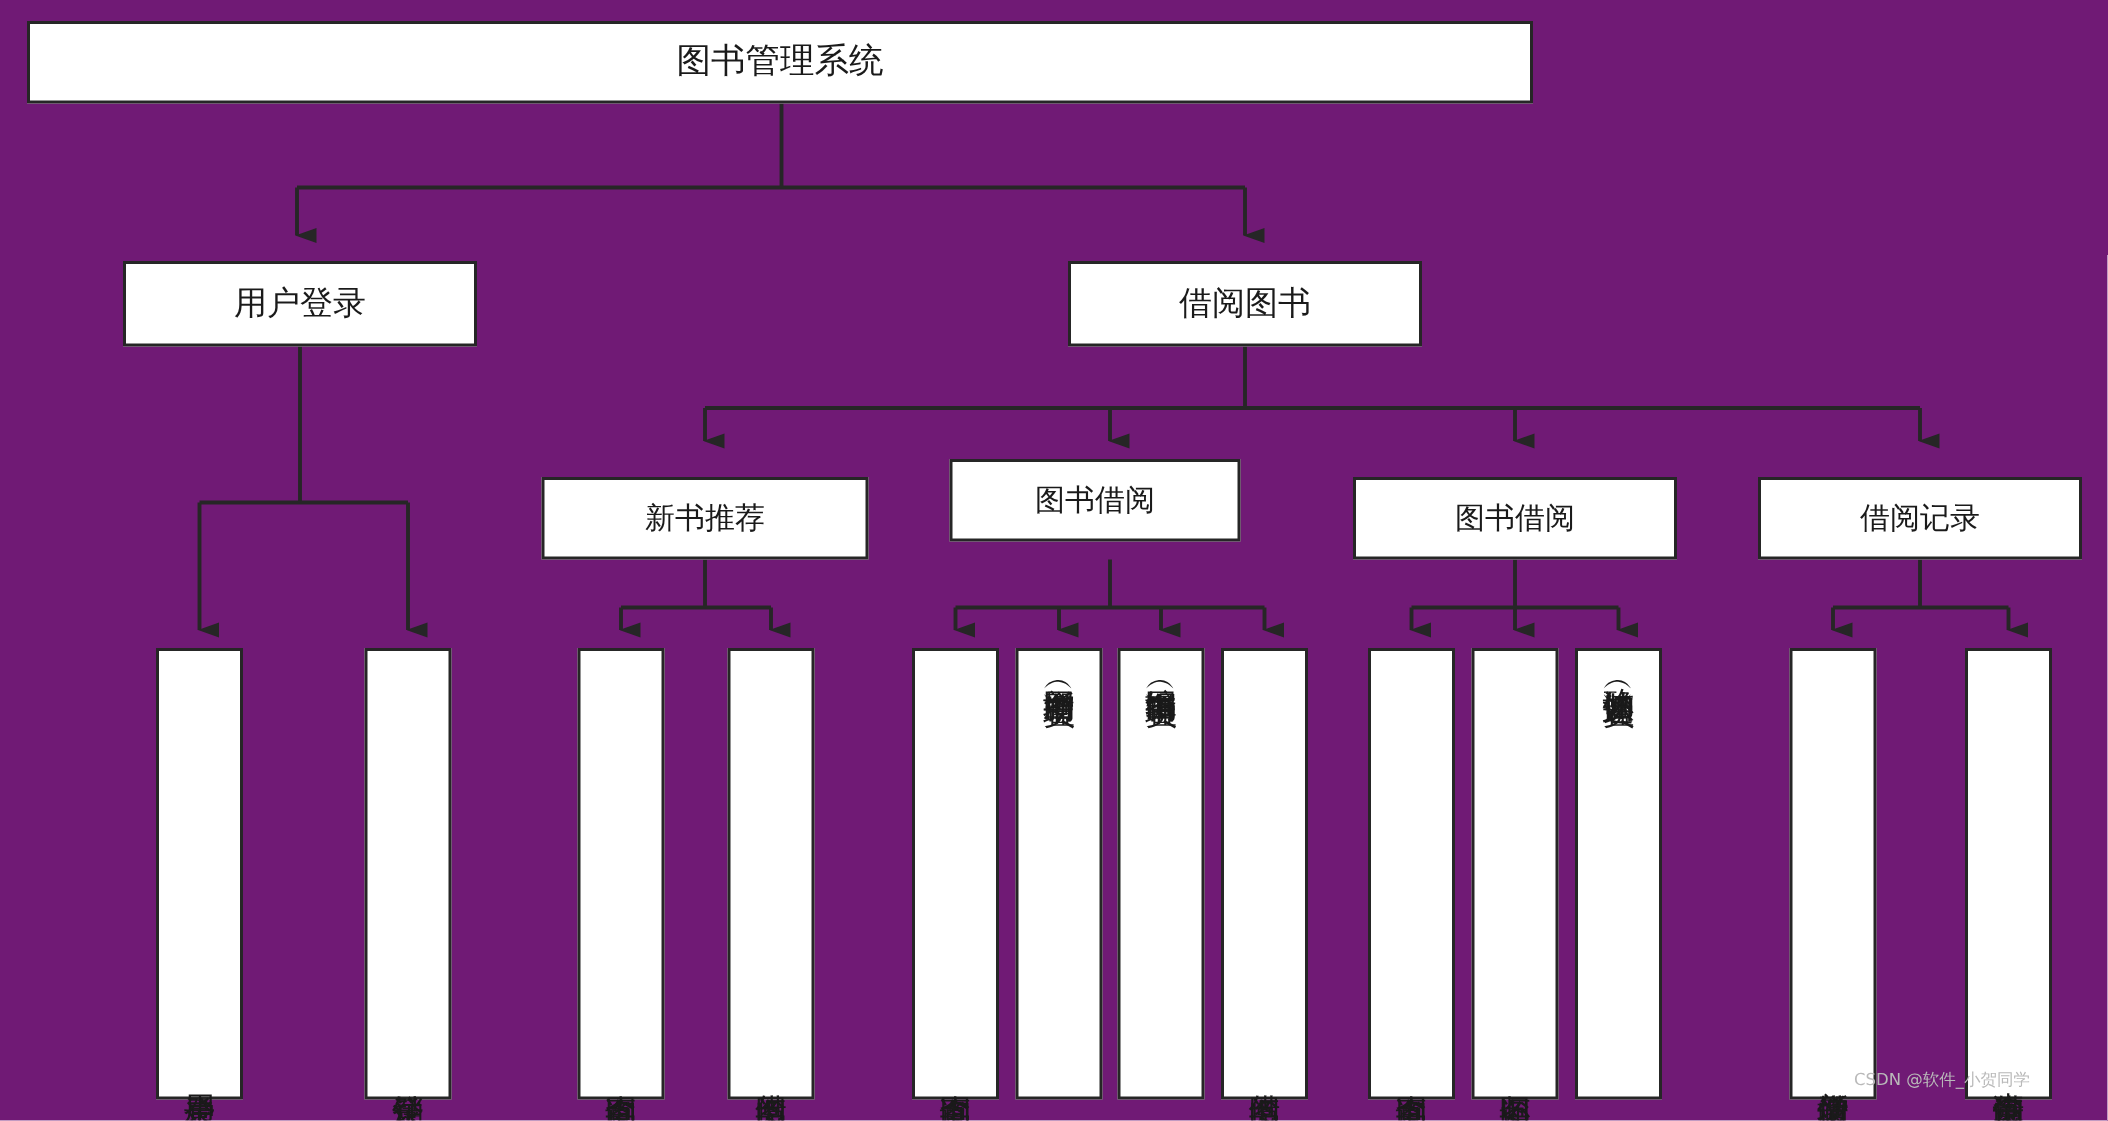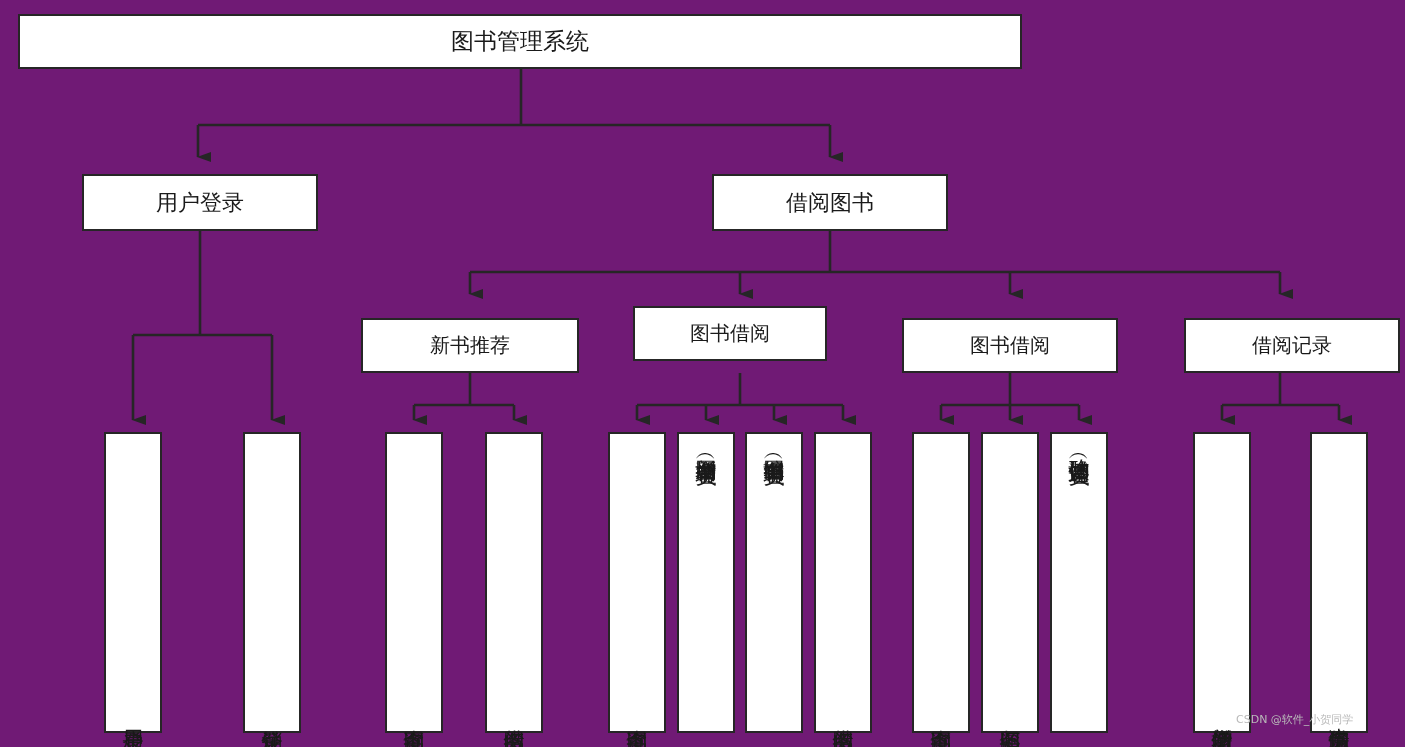--- a/index.html
+++ b/index.html
@@ -126,21 +126,21 @@
   </svg>
 
   <div class="node root" style="left:18px; top:14px; width:1004px; height:55px;">图书管理系统</div>
 
   <div class="node l1" style="left:82px; top:174px; width:236px; height:57px;">用户登录</div>
   <div class="node l1" style="left:712px; top:174px; width:236px; height:57px;">借阅图书</div>
 
   <div class="node l2" style="left:361px; top:318px; width:218px; height:55px;">新书推荐</div>
   <div class="node l2" style="left:633px; top:306px; width:194px; height:55px;">图书借阅</div>
   <div class="node l2" style="left:902px; top:318px; width:216px; height:55px;">图书借阅</div>
-  <div class="node l2" style="left:1172px; top:318px; width:216px; height:55px;margin-left:12px;">借阅记录</div>
+  <div class="node l2" style="left:1172px; top:318px; width:216px; height:55px;">借阅记录</div>
 
   <div class="node leaf" style="left:104px; top:432px; width:58px; height:301px;">用户登录</div>
   <div class="node leaf" style="left:243px; top:432px; width:58px; height:301px;">注销登录</div>
 
   <div class="node leaf" style="left:385px; top:432px; width:58px; height:301px;">查询图书</div>
   <div class="node leaf" style="left:485px; top:432px; width:58px; height:301px;">借阅图书</div>
 
   <div class="node leaf" style="left:608px; top:432px; width:58px; height:301px;">查询图书</div>
   <div class="node leaf top" style="left:677px; top:432px; width:58px; height:301px;">新增图书（管理员）</div>
   <div class="node leaf top" style="left:745px; top:432px; width:58px; height:301px;">编辑图书（管理员）</div>

